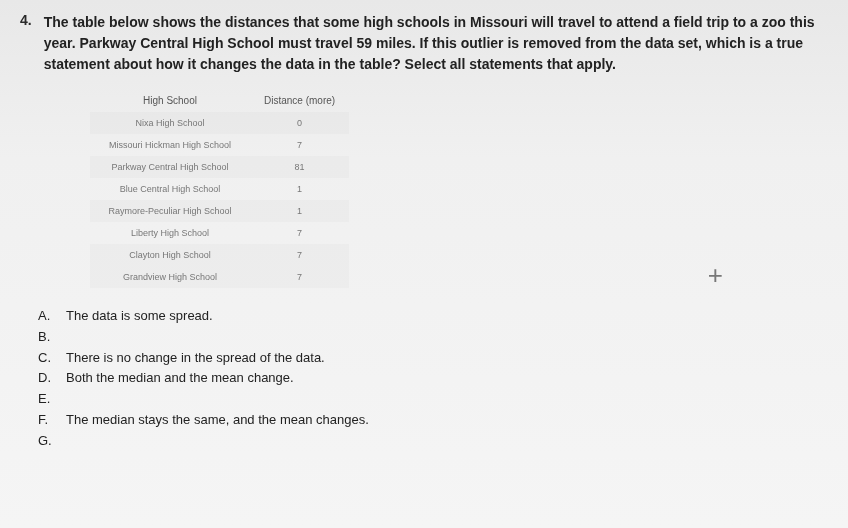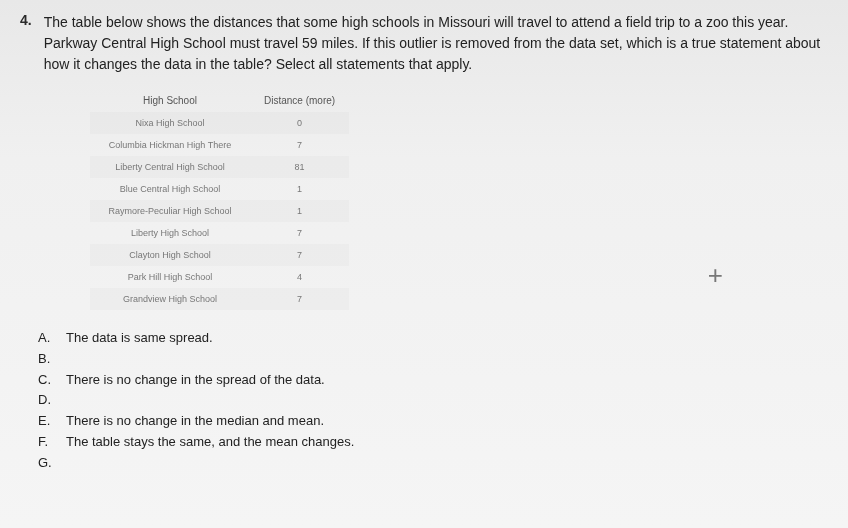--- a/index.html
+++ b/index.html
@@ -22,21 +22,21 @@
       gap: 12px;
       margin-bottom: 14px;
     }
     .qnum {
       font-weight: bold;
       font-size: 14px;
       flex-shrink: 0;
     }
     .qtext {
       font-size: 14px;
-      font-weight: normal;
+      font-weight: bold;
       line-height: 1.5;
       color: #222;
     }
     .table-wrap {
       margin-left: 70px;
       margin-bottom: 18px;
     }
     table {
       border-collapse: collapse;
       font-size: 10px;
@@ -104,76 +104,72 @@
         <th>High School</th>
         <th>Distance (more)</th>
       </tr>
     </thead>
     <tbody>
       <tr class="alt">
         <td class="school">Nixa High School</td>
         <td class="dist">0</td>
       </tr>
       <tr>
-        <td class="school">Columbia Hickman High There</td>
+        <td class="school">Missouri Hickman High School</td>
         <td class="dist">7</td>
       </tr>
       <tr class="alt">
-        <td class="school">Liberty Central High School</td>
+        <td class="school">Parkway Central High School</td>
         <td class="dist">81</td>
       </tr>
       <tr>
         <td class="school">Blue Central High School</td>
         <td class="dist">1</td>
       </tr>
       <tr class="alt">
         <td class="school">Raymore-Peculiar High School</td>
         <td class="dist">1</td>
       </tr>
       <tr>
         <td class="school">Liberty High School</td>
         <td class="dist">7</td>
       </tr>
       <tr class="alt">
         <td class="school">Clayton High School</td>
         <td class="dist">7</td>
       </tr>
-      <tr>
-        <td class="school">Park Hill High School</td>
-        <td class="dist">4</td>
-      </tr>
       <tr class="alt">
         <td class="school">Grandview High School</td>
         <td class="dist">7</td>
       </tr>
     </tbody>
   </table>
 </div>
 
 <div class="answers">
   <div class="row">
     <span class="letter">A.</span>
-    <span>The data is same spread.</span>
+    <span>The data is some spread.</span>
   </div>
   <div class="row">
     <span class="letter">B.</span>
   </div>
   <div class="row">
     <span class="letter">C.</span>
     <span>There is no change in the spread of the data.</span>
   </div>
   <div class="row">
     <span class="letter">D.</span>
+    <span>Both the median and the mean change.</span>
   </div>
   <div class="row">
     <span class="letter">E.</span>
-    <span>There is no change in the median and mean.</span>
   </div>
   <div class="row">
     <span class="letter">F.</span>
-    <span>The table stays the same, and the mean changes.</span>
+    <span>The median stays the same, and the mean changes.</span>
   </div>
   <div class="row">
     <span class="letter">G.</span>
   </div>
 </div>
 
 <div class="plus">+</div>
 
 </body></html>

